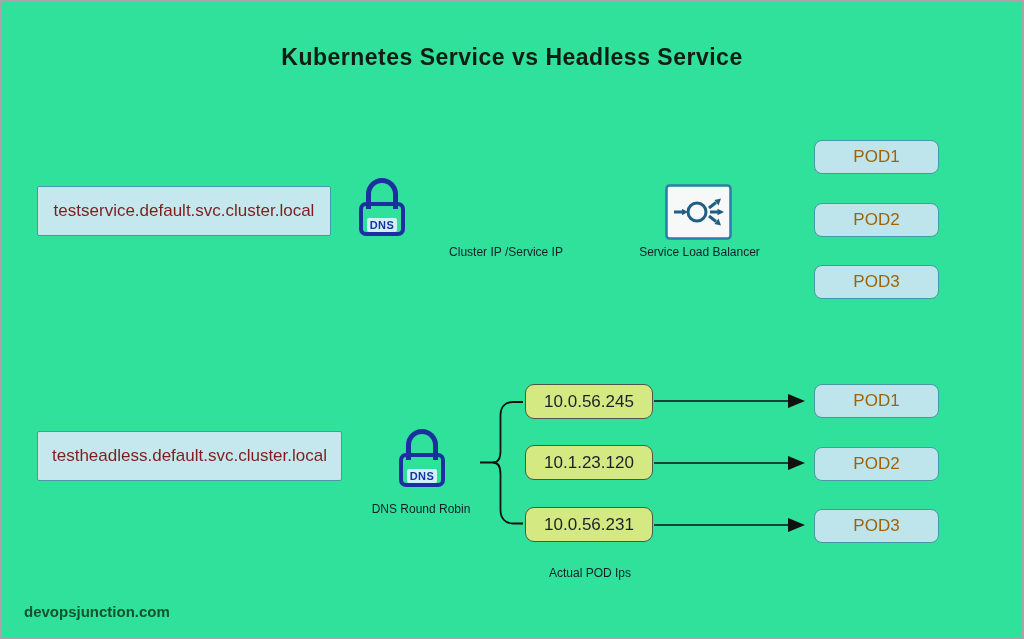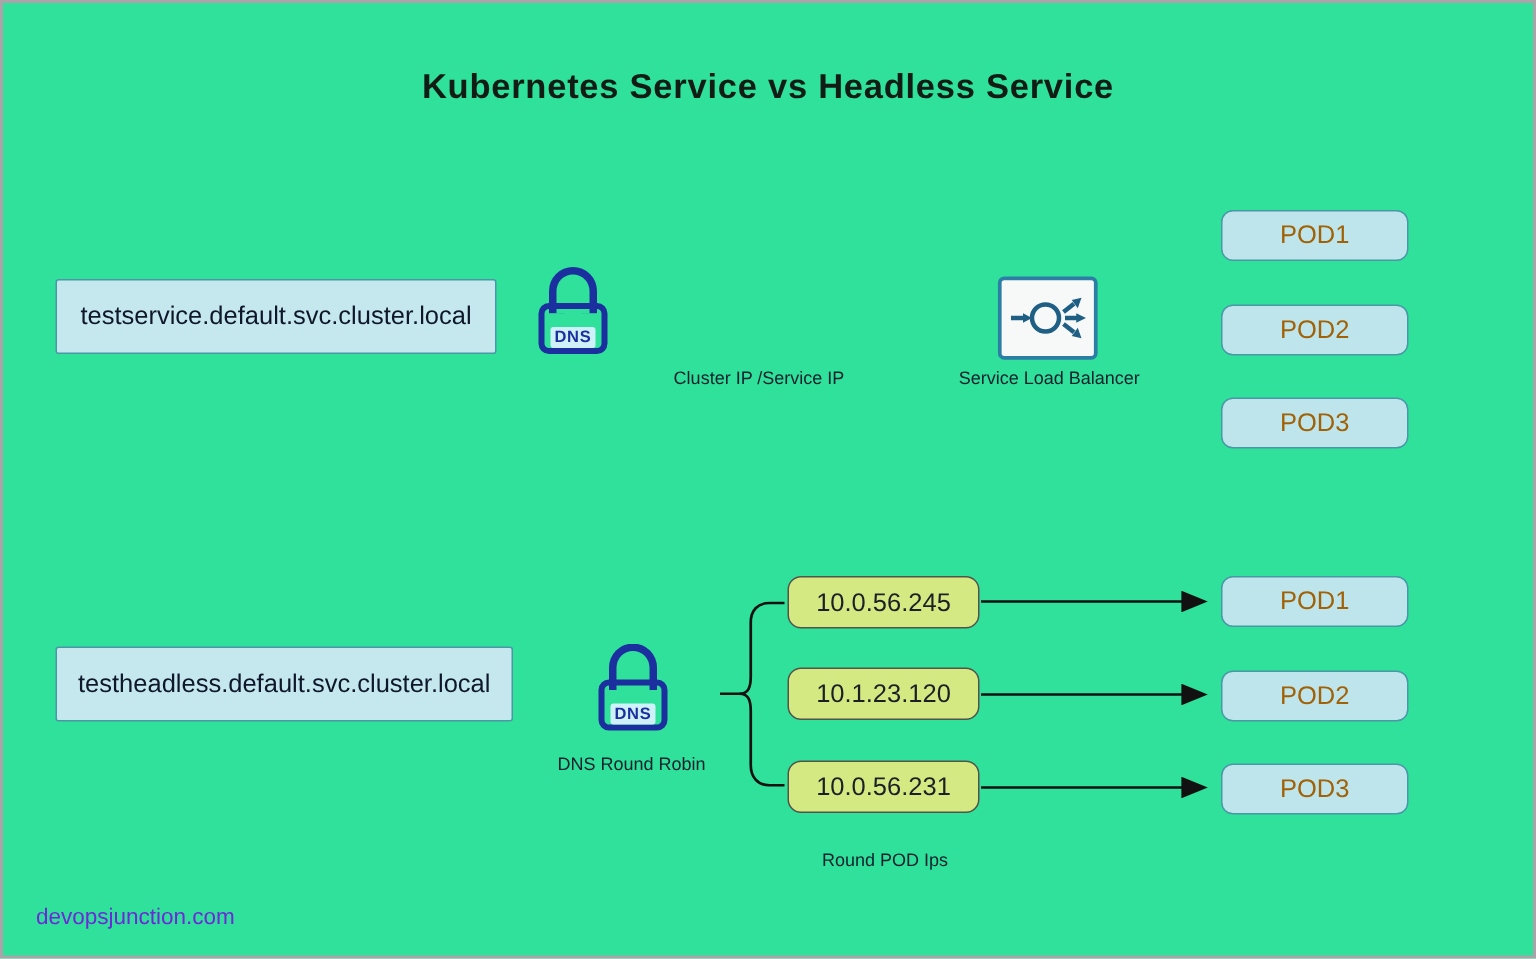--- a/index.html
+++ b/index.html
@@ -15,21 +15,21 @@
   }
   .title {
     position:absolute; top:42px; left:0; width:100%;
     text-align:center; font-size:23px; font-weight:700;
     letter-spacing:0.5px; color:#101c14;
   }
   .blue-box {
     position:absolute;
     background:#c5e8ee; border:1.5px solid #4898a6;
     display:flex; align-items:center; justify-content:center;
-    font-size:17px; color:#0f172a; box-sizing:border-box;
+    font-size:17px; color:#7f1d1d; box-sizing:border-box;
     border-radius:2px;
   }
   .pod-box {
     position:absolute;
     width:125px; height:34px;
     background:#bfe5ec; border:1.5px solid #4898a6;
     border-radius:8px;
     display:flex; align-items:center; justify-content:center;
     font-size:17px; color:#a16207; box-sizing:border-box;
   }
@@ -39,21 +39,21 @@
     border-radius:9px;
     display:flex; align-items:center; justify-content:center;
     font-size:17px; color:#1c2026; box-sizing:border-box;
   }
   .caption {
     position:absolute; text-align:center;
     font-size:12px; color:#10202c;
   }
   .watermark {
     position:absolute; left:22px; top:601px;
-    font-size:15px; font-weight:400; color:#6d28d9;
+    font-size:15px; font-weight:700; color:#14532d;
   }
   
   .dns-lock { position:absolute; width:46px; height:58px; }
   .dns-lock .shackle {
     position:absolute; left:7px; top:0;
     width:22px; height:26px;
     border:5px solid #1c2f9e; border-bottom:none;
     border-radius:16px 16px 0 0;
   }
   .dns-lock .body {
@@ -157,21 +157,21 @@
   <div class="yellow-box" style="left:523px; top:382px; width:128px; height:35px;">
     <span>10.0.56.245</span>
   </div>
   <div class="yellow-box" style="left:523px; top:443px; width:128px; height:35px;">
     <span>10.1.23.120</span>
   </div>
   <div class="yellow-box" style="left:523px; top:505px; width:128px; height:35px;">
     <span>10.0.56.231</span>
   </div>
 
-  <div class="caption" style="left:523px; top:564px; width:130px;">Round POD Ips</div>
+  <div class="caption" style="left:523px; top:564px; width:130px;">Actual POD Ips</div>
 
   <div class="pod-box" style="left:812px; top:382px;">
     <span>POD1</span>
   </div>
   <div class="pod-box" style="left:812px; top:445px;">
     <span>POD2</span>
   </div>
   <div class="pod-box" style="left:812px; top:507px;">
     <span>POD3</span>
   </div>

